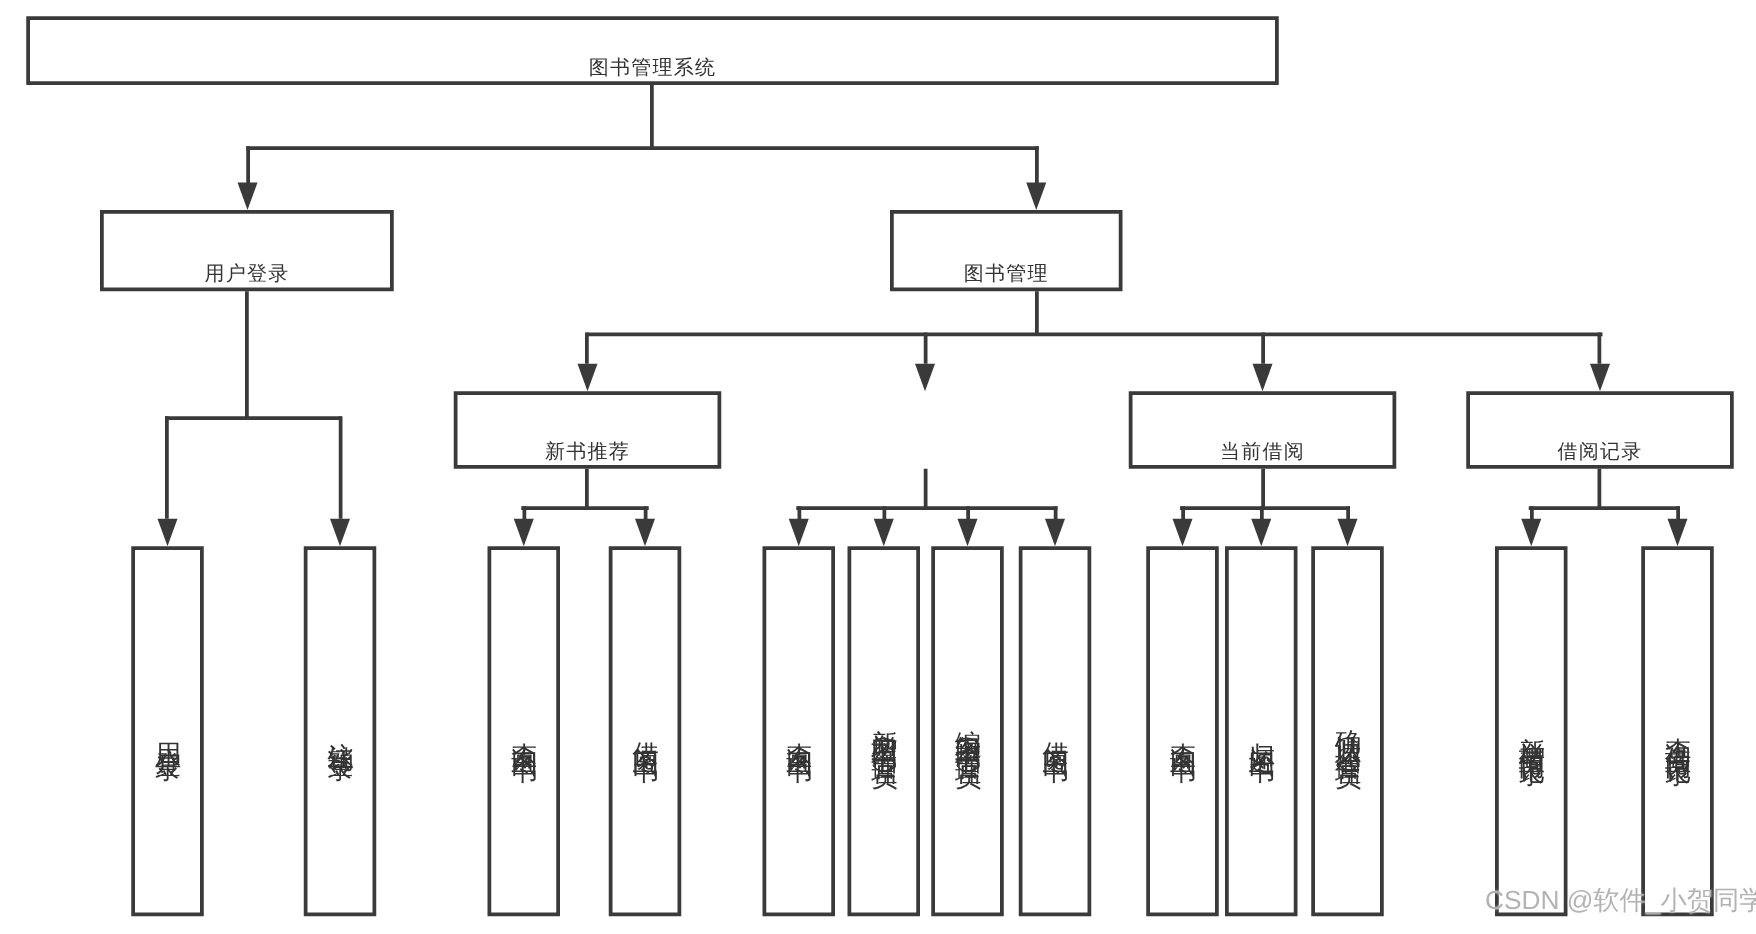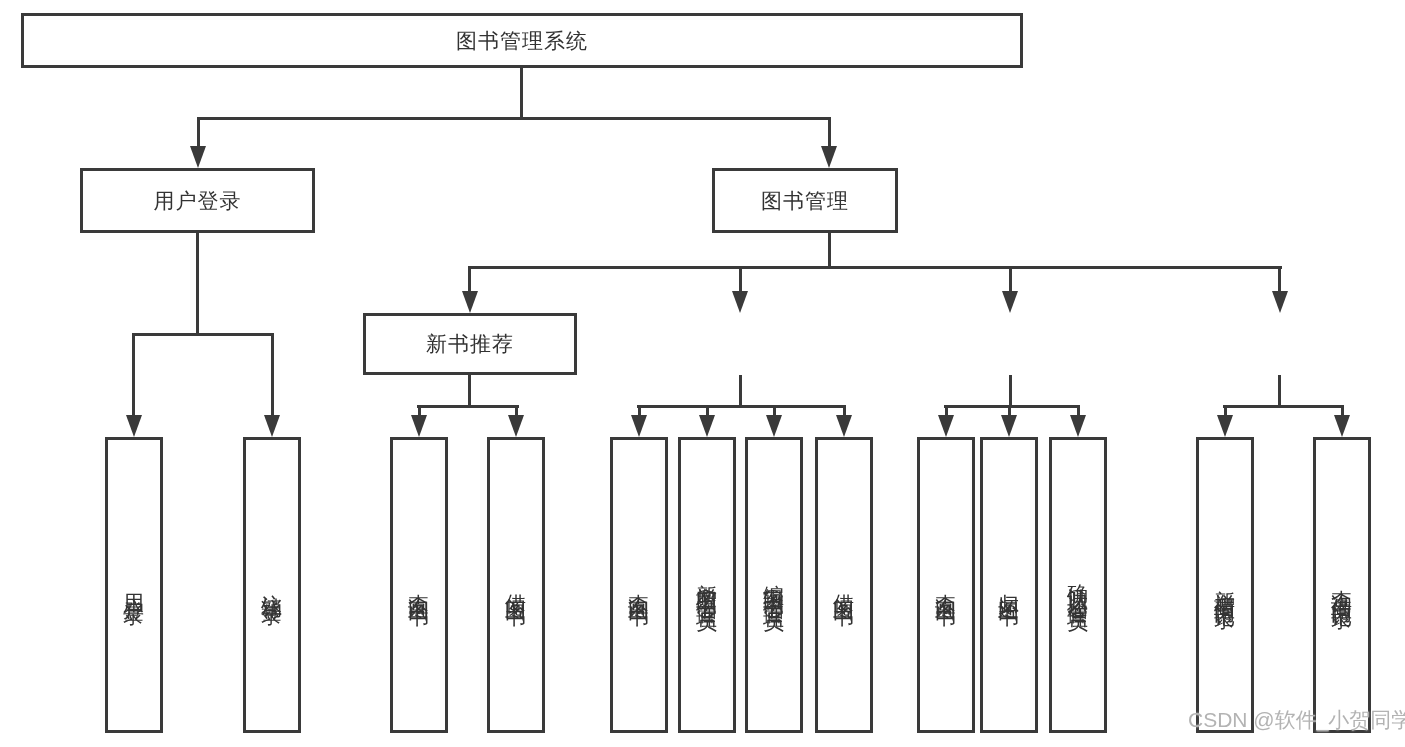--- a/index.html
+++ b/index.html
@@ -17,21 +17,21 @@
   }
   .box{
     position:absolute;
     box-sizing:border-box;
     border:3px solid var(--line);
     background:#fff;
     color:var(--text);
     display:flex;align-items:center;justify-content:center;
     text-align:center;
   }
-  .box.h{font-size:21px;letter-spacing:1px;}
+  .box.h{font-size:16px;letter-spacing:1px;align-items:flex-end;}
   .box.v{font-size:21px;}
   .box.v .vtxt{
     writing-mode:vertical-rl;
     text-orientation:mixed;
     letter-spacing:4px;
     line-height:1;
     max-height:286px;
   }
   .vline{position:absolute;width:3px;background:var(--line);}
   .hline{position:absolute;height:3px;background:var(--line);}
@@ -86,20 +86,26 @@
   <div class="arrow" style="left:462px;top:291px;"></div>
   <div class="vline" style="left:739px;top:266px;height:25px;"></div>
   <div class="arrow" style="left:732px;top:291px;"></div>
   <div class="vline" style="left:1009px;top:266px;height:25px;"></div>
   <div class="arrow" style="left:1002px;top:291px;"></div>
   <div class="vline" style="left:1278px;top:266px;height:25px;"></div>
   <div class="arrow" style="left:1272px;top:291px;"></div>
 
   <div class="box h" style="left:363px;top:313px;width:214px;height:62px;">
     <span>新书推荐</span>
+  </div>
+  <div class="box h" style="left:903px;top:313px;width:214px;height:62px;">
+    <span>当前借阅</span>
+  </div>
+  <div class="box h" style="left:1173px;top:313px;width:214px;height:62px;">
+    <span>借阅记录</span>
   </div>
 
   <div class="vline" style="left:468px;top:375px;height:33px;"></div>
   <div class="vline" style="left:739px;top:375px;height:33px;"></div>
   <div class="vline" style="left:1009px;top:375px;height:33px;"></div>
   <div class="vline" style="left:1278px;top:375px;height:33px;"></div>
 
   <div class="hline" style="left:417px;top:405px;width:102px;"></div>
   <div class="hline" style="left:637px;top:405px;width:209px;"></div>
   <div class="hline" style="left:944px;top:405px;width:136px;"></div>

